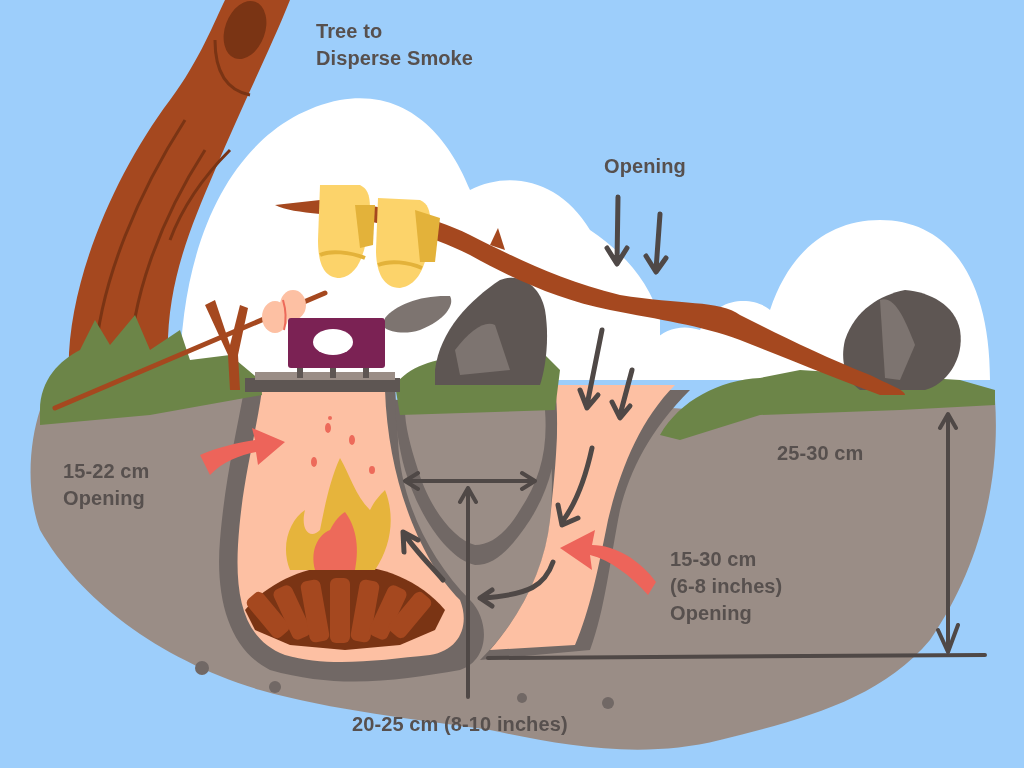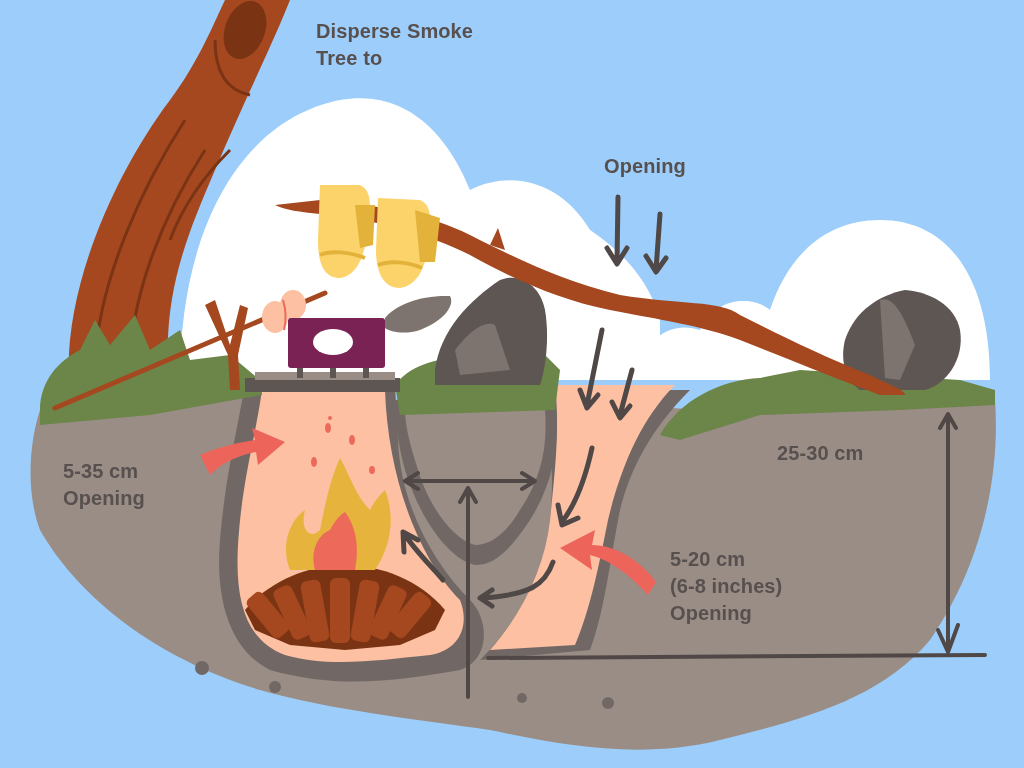--- a/index.html
+++ b/index.html
@@ -140,36 +140,39 @@
 
     <g stroke="#4f4846" stroke-width="4" fill="none" stroke-linecap="round" stroke-linejoin="round">
       <path d="M405 481 L535 481 M418 473 L405 481 L418 489 M522 473 L535 481 L522 489"></path>
       <path d="M468 697 L468 488 M460 502 L468 488 L476 502"></path>
       <path d="M488 658 L985 655"></path>
       <path d="M948 415 L948 652 M940 428 L948 414 L956 428 M938 630 L948 652 L958 625"></path>
     </g>
   </svg>
 
   <div class="label" style="left:316px; top:18px;">
+    <span>Tree to</span>
     <span>Disperse Smoke</span>
-    <span>Tree to</span>
   </div>
 
   <div class="label" style="left:604px; top:153px;">
     <span>Opening</span>
   </div>
 
   <div class="label" style="left:63px; top:458px;">
-    <span>5-35 cm</span>
+    <span>15-22 cm</span>
     <span>Opening</span>
   </div>
 
   <div class="label" style="left:777px; top:440px;">
     <span>25-30 cm</span>
   </div>
 
   <div class="label" style="left:670px; top:546px;">
-    <span>5-20 cm</span>
+    <span>15-30 cm</span>
     <span>(6-8 inches)</span>
     <span>Opening</span>
   </div>
 
+  <div class="label" style="left:352px; top:711px;">
+    <span>20-25 cm (8-10 inches)</span>
+  </div>
 </div>
 
 </body></html>

